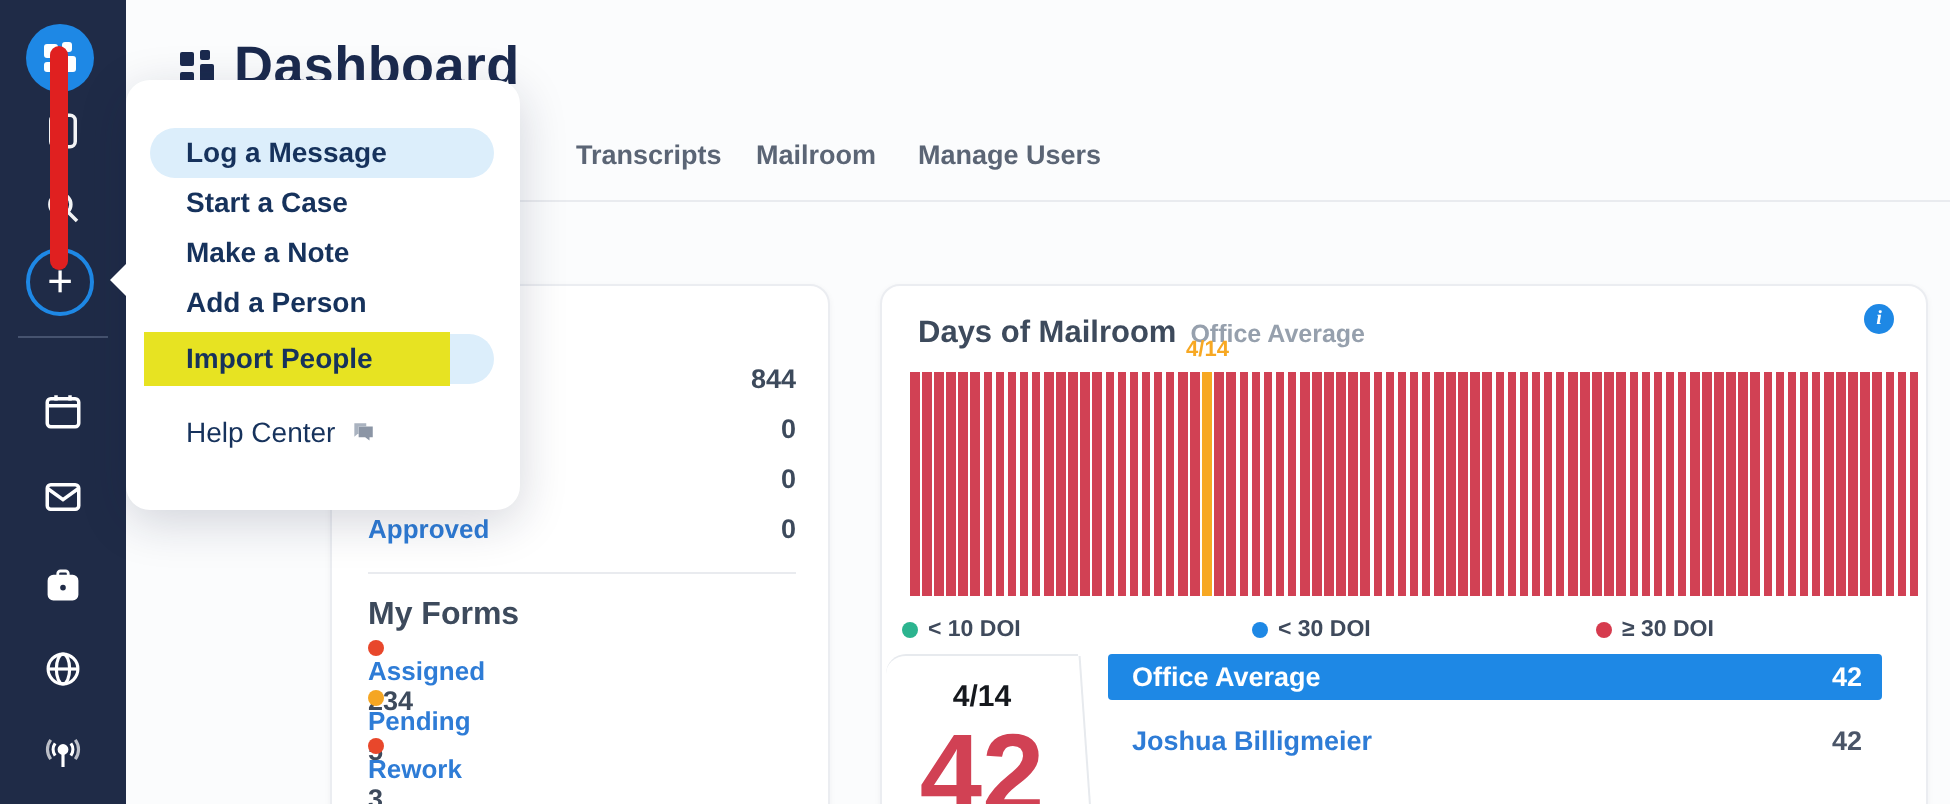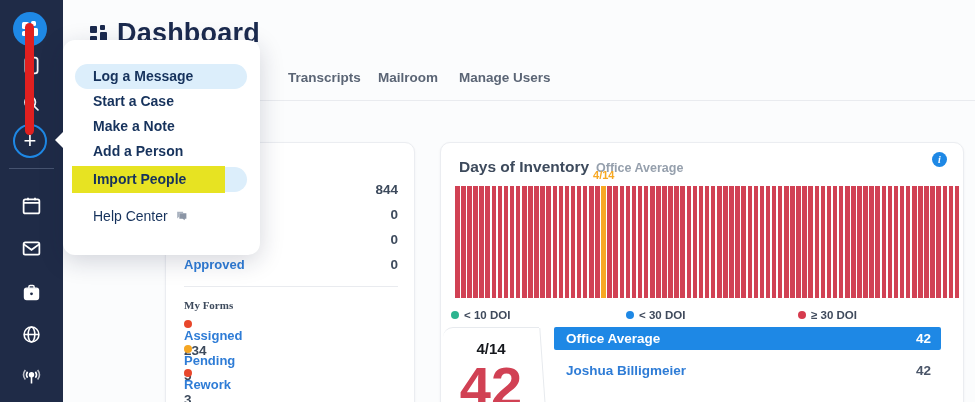--- a/index.html
+++ b/index.html
@@ -62,21 +62,21 @@
   .card1 { left:165px; top:142px; width:250px; height:320px; z-index:3; }
   .card2 { left:440px; top:142px; width:524px; height:320px; z-index:3; }
 
   
   .stat-row { position:absolute; left:18px; right:16px; height:20px; display:flex;
     justify-content:space-between; align-items:center; }
   .sr0 { top:36px; } .sr1 { top:61px; } .sr2 { top:86px; } .sr3 { top:111px; }
   .stat-val { font-size:13.5px; font-weight:600; color:#3d4a5c; }
   .link { font-size:13px; font-weight:700; color:#2e7cd6; cursor:pointer; }
   .card1-divider { position:absolute; left:18px; right:16px; top:143px; height:1px; background:#e9ebef; }
-  .myforms-title { position:absolute; left:18px; top:156px; font-size:11px; font-weight:600; color:#3d4a5c;font-family:Liberation Serif, serif; }
+  .myforms-title { position:absolute; left:18px; top:156px; font-size:16px; font-weight:600; color:#3d4a5c; }
   .mf-row { position:absolute; left:18px; right:16px; height:20px; display:flex; align-items:flex-start;flex-direction:column; }
   .mf0 { top:177px; } .mf1 { top:202px; } .mf2 { top:226px; }
   .dot { width:8px; height:8px; border-radius:50%; margin-right:8px; flex:0 0 auto; }
   .mf-row .link { flex:1 1 auto; }
   .mf-val { font-size:13.5px; font-weight:600; color:#3d4a5c; }
 
   
   .doi-title-row { position:absolute; left:18px; top:15px; display:flex; align-items:baseline; gap:7px; }
   .doi-title { font-size:15.5px; font-weight:600; color:#3d4a5c; }
   .doi-sub { font-size:12.5px; font-weight:700; color:#96a0ad; }
@@ -218,21 +218,21 @@
     </div>
     <div class="mf-row mf2">
       <span class="dot" style="background: rgb(232, 71, 43);"></span>
       <span class="link">Rework</span>
       <span class="mf-val">3</span>
     </div>
   </div>
 
   <div class="card card2">
     <div class="doi-title-row">
-      <span class="doi-title">Days of Inventory</span>
+      <span class="doi-title">Days of Mailroom</span>
       <span class="doi-sub">Office Average</span>
     </div>
     <div class="info-icon">
       <span>i</span>
     </div>
 
     <div class="hl-label" id="hl-label" style="left: 142.771px; color: rgb(247, 168, 35);">4/14</div>
     <div class="bars">
         <div class="bar" style="background: rgb(209, 65, 84);"></div>
         <div class="bar" style="background: rgb(209, 65, 84);"></div>

